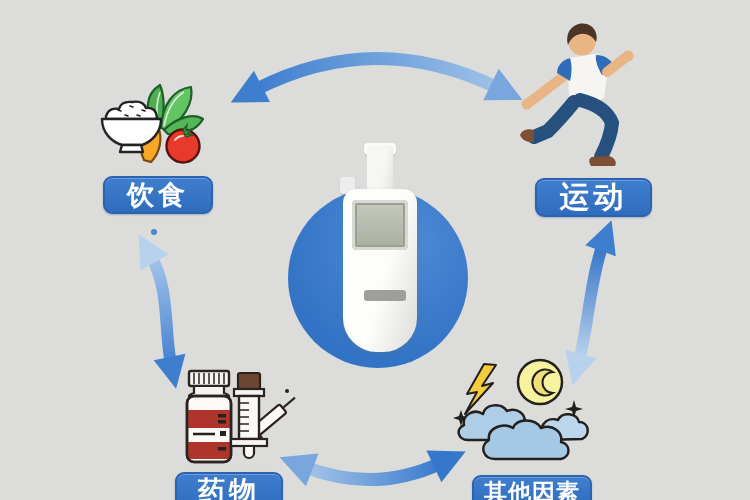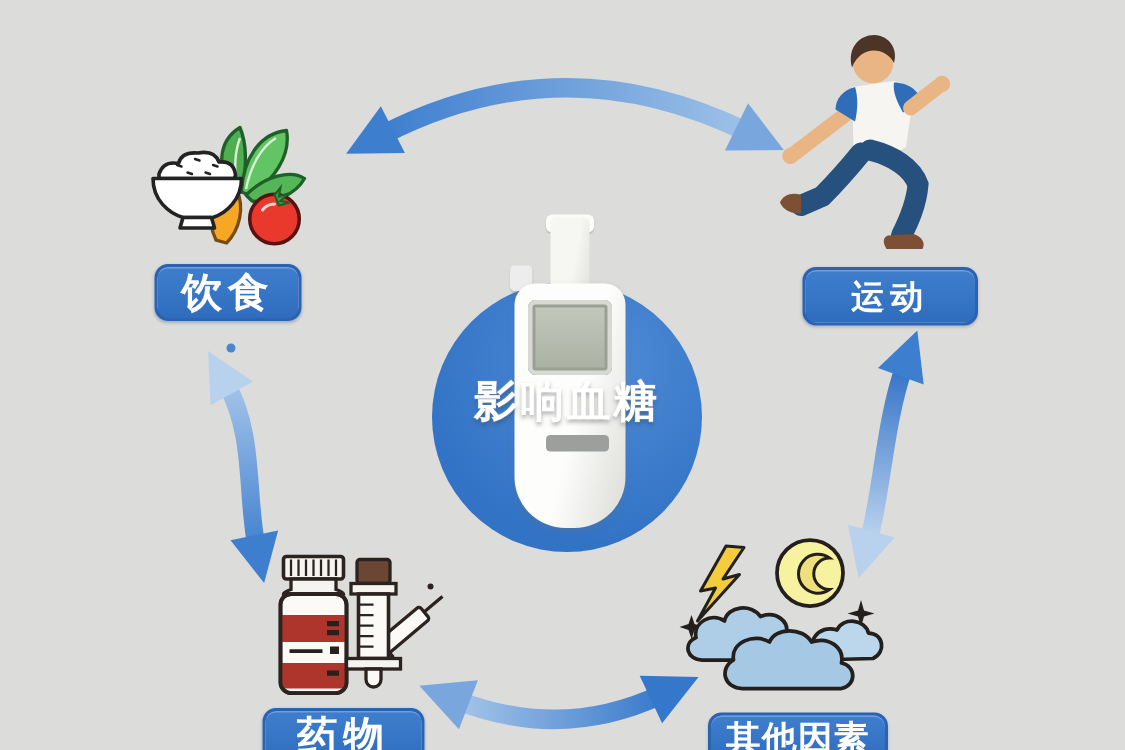--- a/index.html
+++ b/index.html
@@ -39,22 +39,22 @@
   }
   
   .pill{
     background:linear-gradient(#3f7ecd,#2f6cbe);
     border:2px solid #2a63b2;border-radius:9px;
     box-shadow:inset 0 1px 0 rgba(255,255,255,.25), 0 1px 2px rgba(60,90,140,.35);
     color:#fff;font-weight:bold;text-align:center;
     display:flex;align-items:center;justify-content:center;
     letter-spacing:4px;box-sizing:border-box;
   }
-  .pill-diet{left:103px;top:176px;width:98px;height:38px;font-size:27px;}
-  .pill-exercise{left:535px;top:178px;width:117px;height:39px;font-size:22px;}
+  .pill-diet{left:103px;top:176px;width:110px;height:38px;font-size:27px;}
+  .pill-exercise{left:535px;top:178px;width:117px;height:39px;font-size:30px;}
   .pill-medication{left:175px;top:472px;width:108px;height:38px;font-size:27px;}
   .pill-other{left:472px;top:475px;width:120px;height:34px;font-size:23px;letter-spacing:1px;}
 </style>
 </head>
 <body>
 
 <svg class="abs" width="750" height="500" viewBox="0 0 750 500" style="left:0;top:0;">
   <defs>
     <linearGradient id="gTop" gradientUnits="userSpaceOnUse" x1="255" y1="60" x2="500" y2="60">
       <stop offset="0" stop-color="#3e7ecf"></stop>
@@ -103,21 +103,20 @@
 <div class="abs center-circle"></div>
 <div class="abs device">
   <div class="strip-cap"></div>
   <div class="strip"></div>
   <div class="tab"></div>
   <div class="body"></div>
   <div class="screen"></div>
   <div class="slot"></div>
 </div>
 <div class="abs center-title">
-  <div>影响血糖</div>
 </div>
 
 <svg class="abs" style="left:98px;top:80px;" width="112" height="95" viewBox="0 0 112 95">
   <g stroke="#1e6029" stroke-width="2.2" stroke-linejoin="round">
     <path d="M58,48 C46,34 47,14 62,5 C67,17 66,34 63,48 Z" fill="#4fae50"></path>
     <path d="M63,48 C64,26 75,9 93,7 C96,23 85,41 68,50 Z" fill="#63c464"></path>
     <path d="M66,50 C79,37 96,33 105,39 C99,50 84,56 70,54 Z" fill="#55b657"></path>
   </g>
   <g stroke="#d9f0d6" stroke-width="1.6" fill="none">
     <path d="M60,44 C58,32 59,20 62,12"></path>

